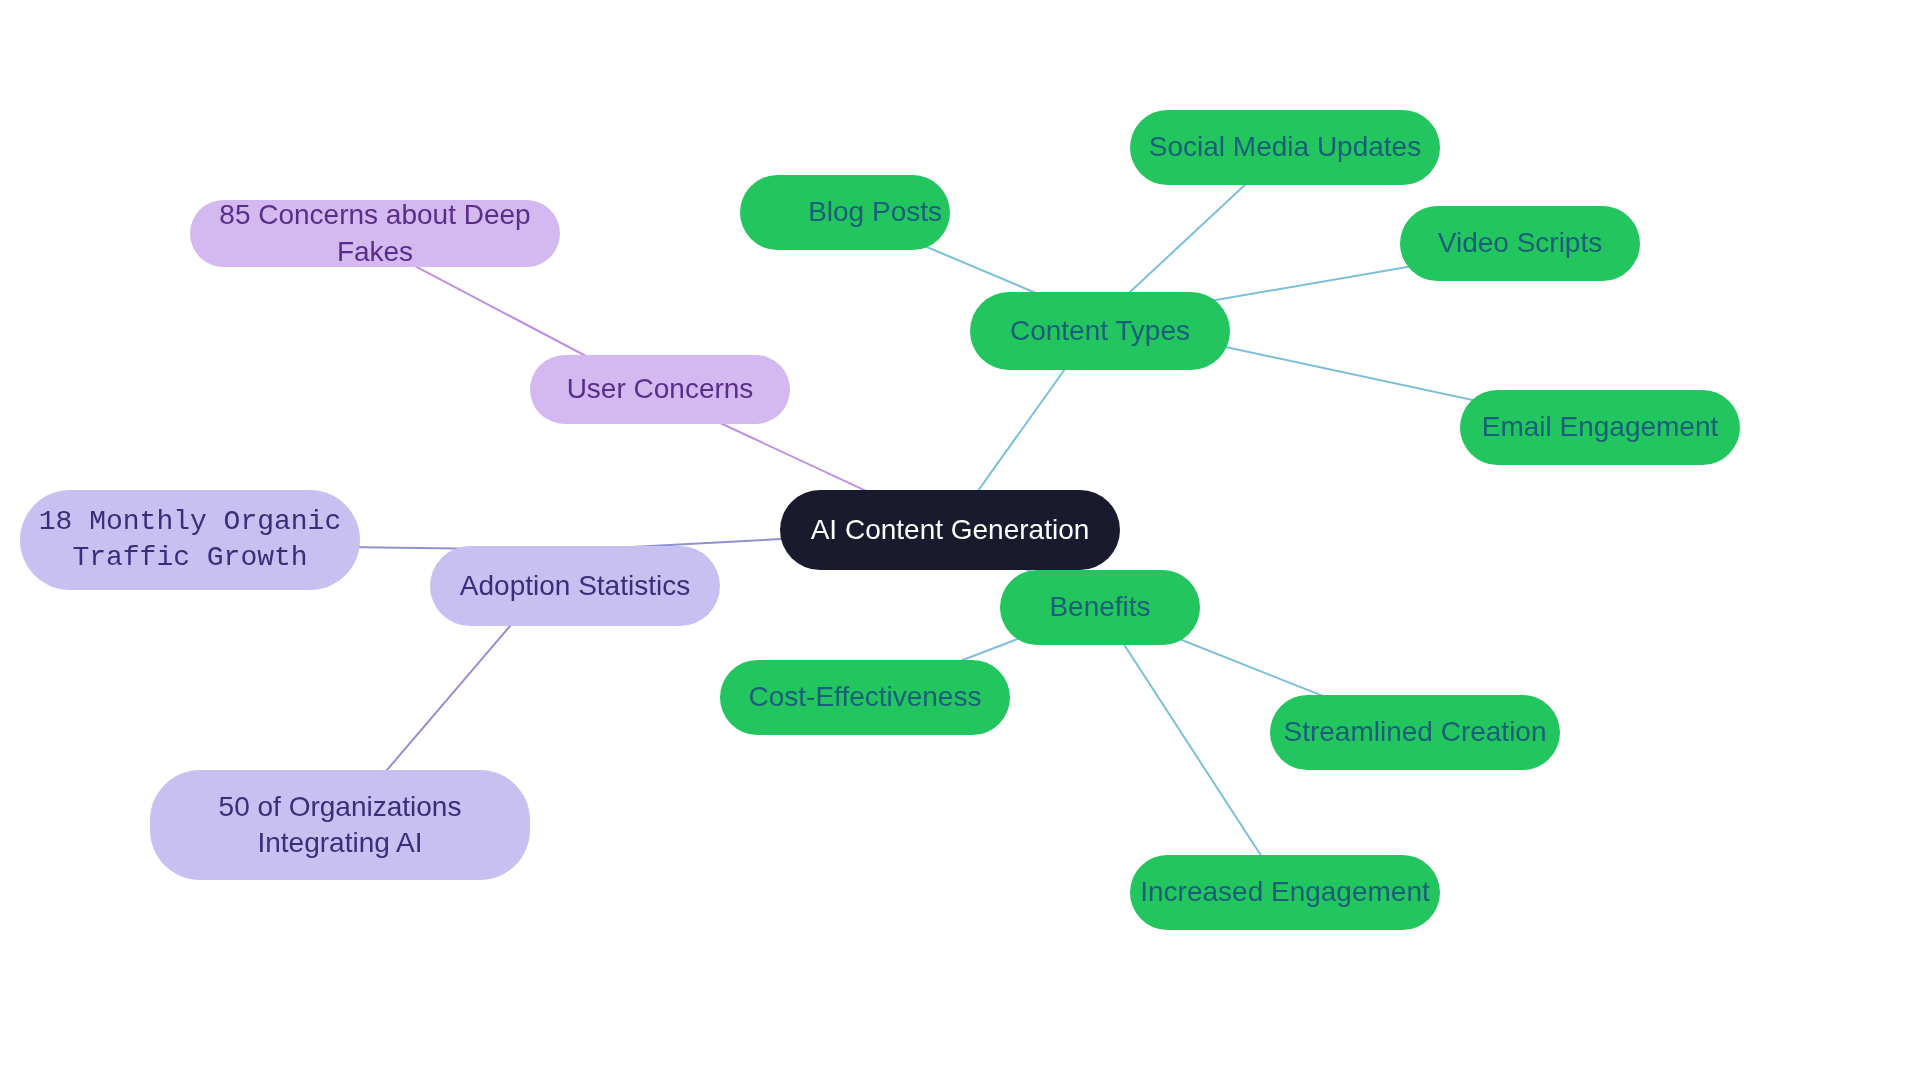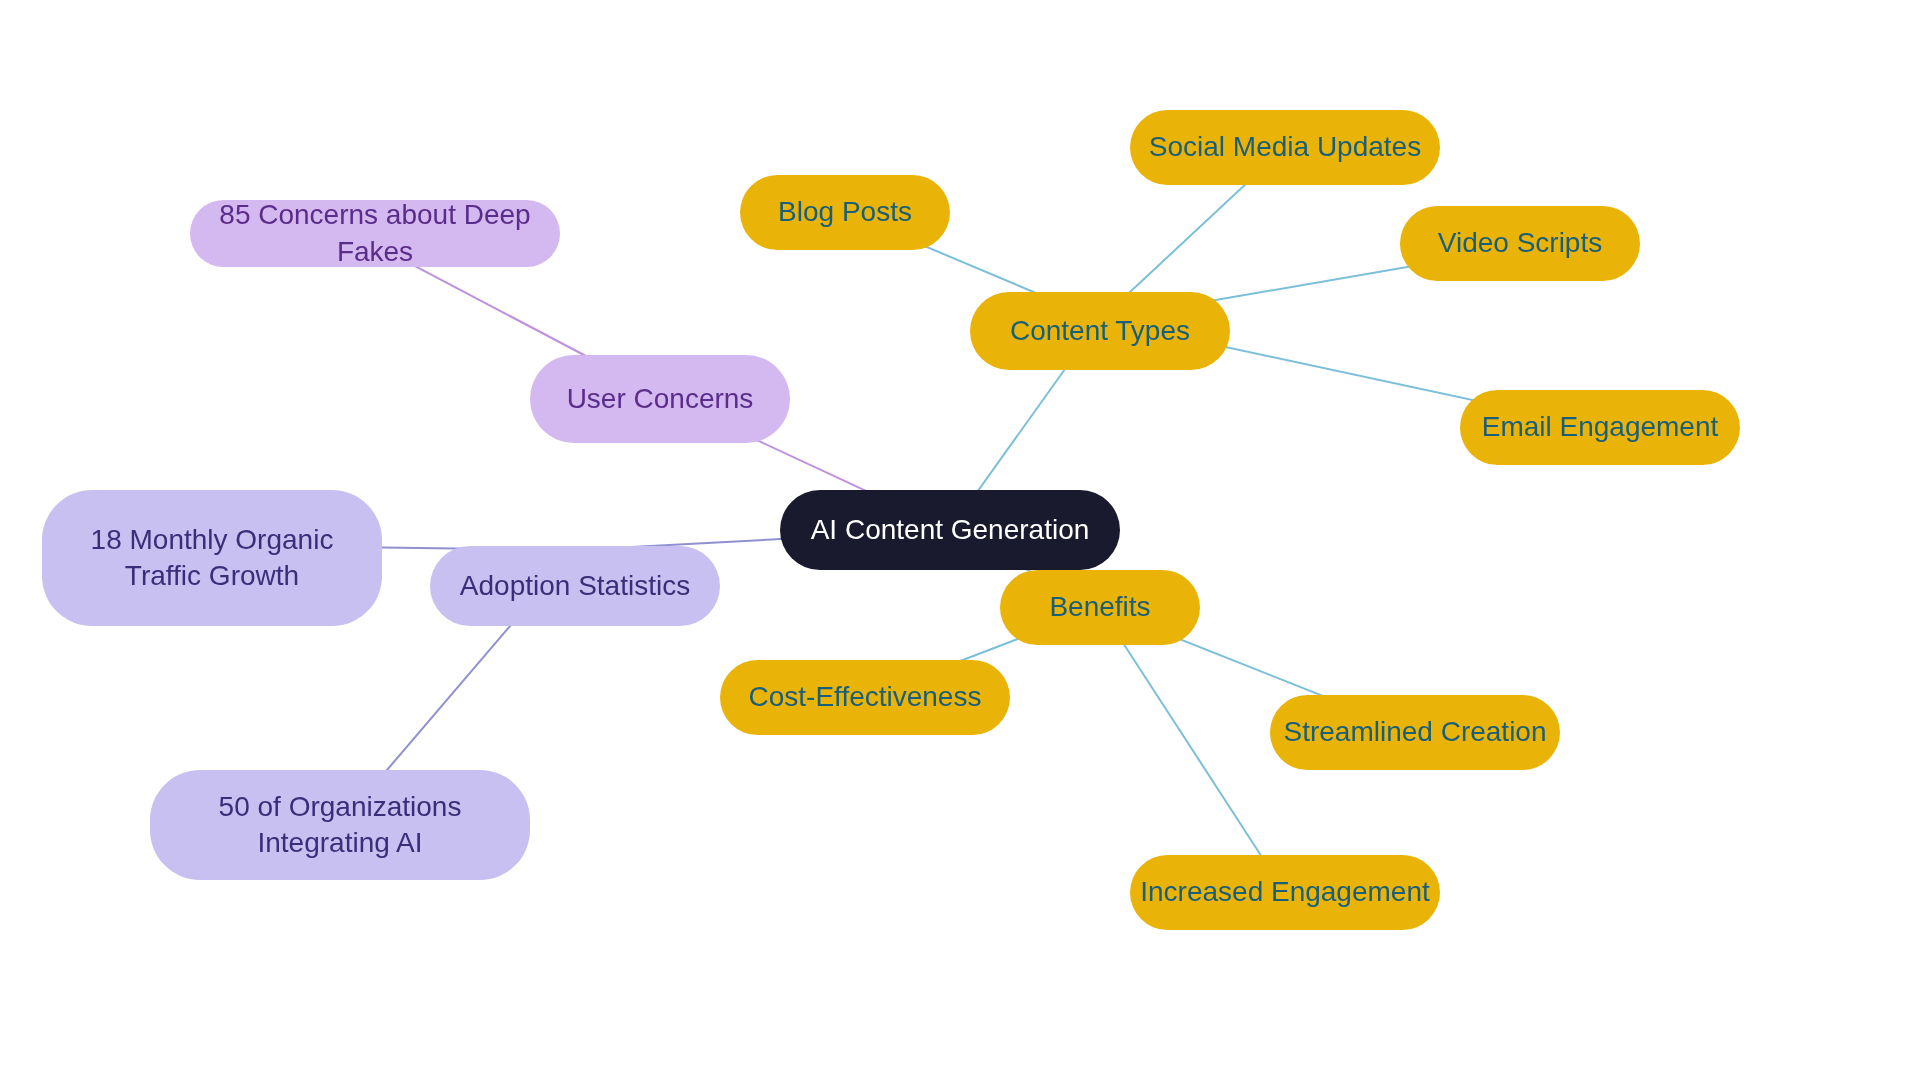--- a/index.html
+++ b/index.html
@@ -41,21 +41,21 @@
       padding: 0 8px;
     }
     
     .node-central {
       background: #1a1a2e;
       color: #ffffff;
       font-weight: 600;
     }
     
     .node-blue {
-      background: #eab308;
+      background: #22c55e;
       color: #1a5f7a;
     }
     
     .node-purple {
       background: #d4b8f0;
       color: #5a2d8a;
     }
     
     .node-lavender {
       background: #c8c0f0;
@@ -85,50 +85,50 @@
   <div id="nodes-container">
       <div class="node node-central" style="left: 780px; top: 490px; width: 340px; height: 80px; text-align: right;">
         <span class="node-label">AI Content Generation</span>
       </div>
       <div class="node node-blue" style="left: 970px; top: 292px; width: 260px; height: 78px;">
         <span class="node-label">Content Types</span>
       </div>
       <div class="node node-blue" style="left: 1130px; top: 110px; width: 310px; height: 75px;">
         <span class="node-label">Social Media Updates</span>
       </div>
-      <div class="node node-blue" style="left: 740px; top: 175px; width: 210px; height: 75px;">
+      <div class="node node-blue" style="left: 740px; top: 175px; width: 210px; height: 75px; justify-content: flex-end;">
         <span class="node-label">Blog Posts</span>
       </div>
       <div class="node node-blue" style="left: 1400px; top: 206px; width: 240px; height: 75px;">
         <span class="node-label">Video Scripts</span>
       </div>
       <div class="node node-blue" style="left: 1460px; top: 390px; width: 280px; height: 75px;">
         <span class="node-label">Email Engagement</span>
       </div>
       <div class="node node-blue" style="left: 1000px; top: 570px; width: 200px; height: 75px;">
         <span class="node-label">Benefits</span>
       </div>
       <div class="node node-blue" style="left: 720px; top: 660px; width: 290px; height: 75px;">
         <span class="node-label">Cost-Effectiveness</span>
       </div>
       <div class="node node-blue" style="left: 1270px; top: 695px; width: 290px; height: 75px;">
         <span class="node-label">Streamlined Creation</span>
       </div>
       <div class="node node-blue" style="left: 1130px; top: 855px; width: 310px; height: 75px; text-align: center;">
         <span class="node-label">Increased Engagement</span>
       </div>
-      <div class="node node-purple" style="left: 530px; top: 355px; width: 260px; height: 88px;">
+      <div class="node node-purple" style="left: 530px; top: 355px; width: 260px; height: 69px;">
         <span class="node-label">User Concerns</span>
       </div>
       <div class="node node-purple" style="left: 190px; top: 200px; width: 370px; height: 67px;">
         <span class="node-label">85 Concerns about Deep Fakes</span>
       </div>
       <div class="node node-lavender" style="left: 430px; top: 510px; width: 290px; height: 80px; margin-top: 36px;">
         <span class="node-label">Adoption Statistics</span>
       </div>
-      <div class="node node-lavender" style="left: 42px; top: 490px; width: 340px; height: 136px;">
+      <div class="node node-lavender" style="left: 20px; top: 490px; width: 340px; height: 100px; font-family: Liberation Mono, monospace;">
         <span class="node-label">18 Monthly Organic Traffic Growth</span>
       </div>
       <div class="node node-lavender" style="left: 150px; top: 770px; width: 380px; height: 110px;">
         <span class="node-label">50 of Organizations Integrating AI</span>
       </div>
     </div>
 </div>
 
 </body></html>

